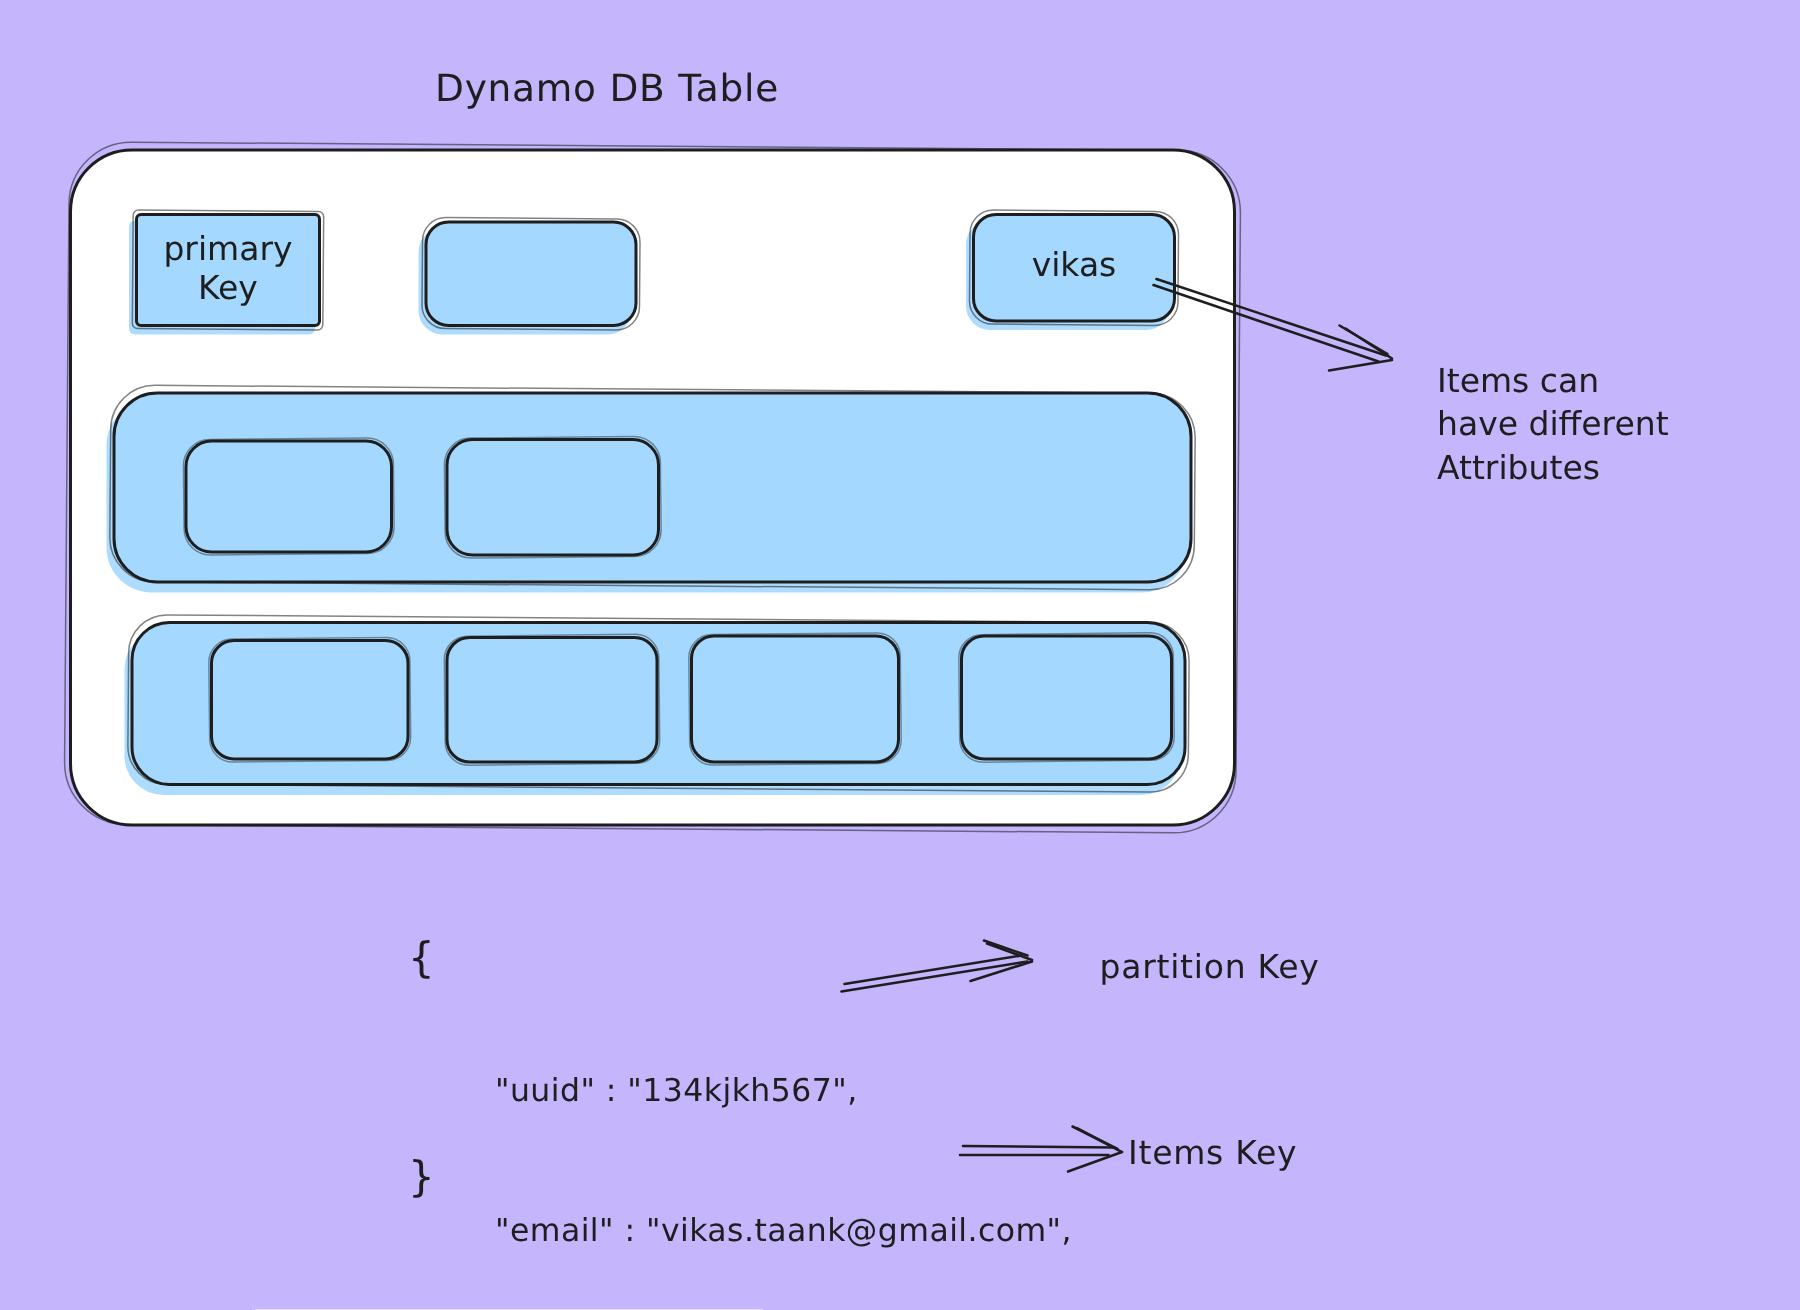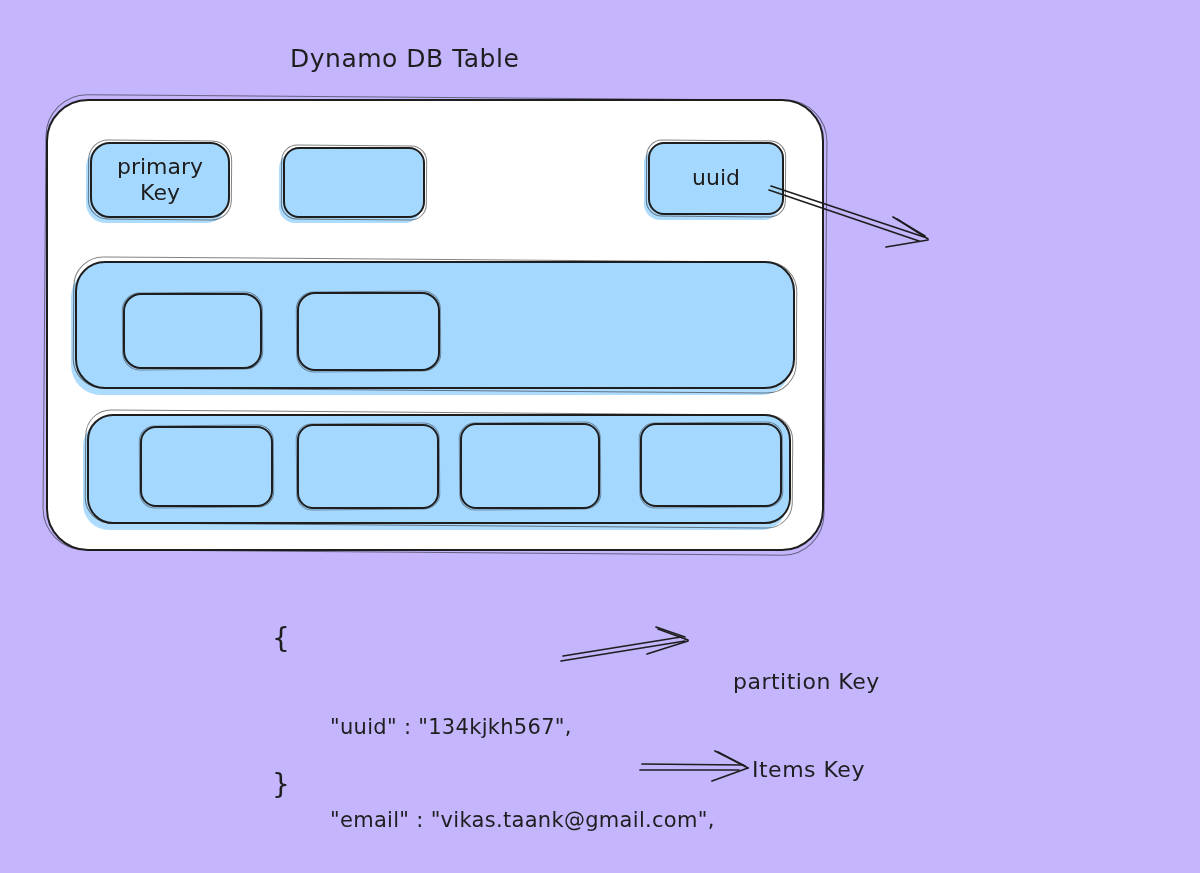--- a/index.html
+++ b/index.html
@@ -28,54 +28,59 @@
 </style>
 </head>
 <body>
 
 <div id="canvas">
 
   <div class="abs page-title" style="left:290px;top:44px;">Dynamo DB Table</div>
 
   <div class="sketch" style="left:46px;top:99px;width:778px;height:452px;border-radius:42px;background:#ffffff;"></div>
 
-  <div class="sketch blue" style="left:90px;top:142px;width:140px;height:76px;border-radius:20px;">
+  <div class="sketch blue" style="left:90px;top:142px;width:124px;height:76px;border-radius:4px;">
     <div class="hdr-label">primary Key</div>
   </div>
 
   <div class="sketch blue" style="left:283px;top:147px;width:142px;height:71px;border-radius:16px;">
     <div class="hdr-label"></div>
   </div>
 
 
   <div class="sketch blue" style="left:648px;top:142px;width:136px;height:73px;border-radius:16px;">
-    <div class="hdr-label">uuid</div>
+    <div class="hdr-label">vikas</div>
   </div>
 
   <div class="sketch blue" style="left:75px;top:261px;width:720px;height:128px;border-radius:30px;box-shadow:-4px 6px 0 0 rgba(165,216,255,.9);"></div>
   <div class="sketch cell" style="left:123px;top:293px;width:139px;height:76px;border-radius:18px;"></div>
   <div class="sketch cell" style="left:297px;top:292px;width:143px;height:79px;border-radius:18px;"></div>
 
   <div class="sketch blue" style="left:87px;top:414px;width:704px;height:110px;border-radius:26px;box-shadow:-4px 6px 0 0 rgba(165,216,255,.9);"></div>
   <div class="sketch cell" style="left:140px;top:426px;width:133px;height:81px;border-radius:16px;"></div>
   <div class="sketch cell" style="left:297px;top:424px;width:142px;height:85px;border-radius:16px;"></div>
   <div class="sketch cell" style="left:460px;top:423px;width:140px;height:86px;border-radius:16px;"></div>
   <div class="sketch cell" style="left:640px;top:423px;width:142px;height:84px;border-radius:16px;"></div>
 
+  <div class="abs note" style="left:958px;top:240px;">
+    <div>Items can</div>
+    <div>have different</div>
+    <div>Attributes</div>
+  </div>
 
   <div class="abs brace" style="left:272px;top:622px;">{</div>
   <div class="abs code" style="left:330px;top:650px;">
     <div>"uuid" : "134kjkh567",</div>
     <div>"email" : "vikas.taank@gmail.com",</div>
     
     
   </div>
   <div class="abs brace" style="left:272px;top:768px;">}</div>
 
-  <div class="abs key-label" style="left:733px;top:633px;margin-top:36px;">partition Key</div>
+  <div class="abs key-label" style="left:733px;top:633px;">partition Key</div>
   <div class="abs key-label" style="left:752px;top:757px;">Items Key</div>
 
   <svg class="overlay" width="1200" height="873" viewBox="0 0 1200 873">
     <g stroke="#1e1e1e" stroke-width="1.7" fill="none" stroke-linecap="round">
 
       <g>
         <path d="M771,186 L924,237"></path>
         <path d="M769,190 L919,241"></path>
         <path d="M928,239 L897,219"></path>
         <path d="M925,236 L893,217"></path>

